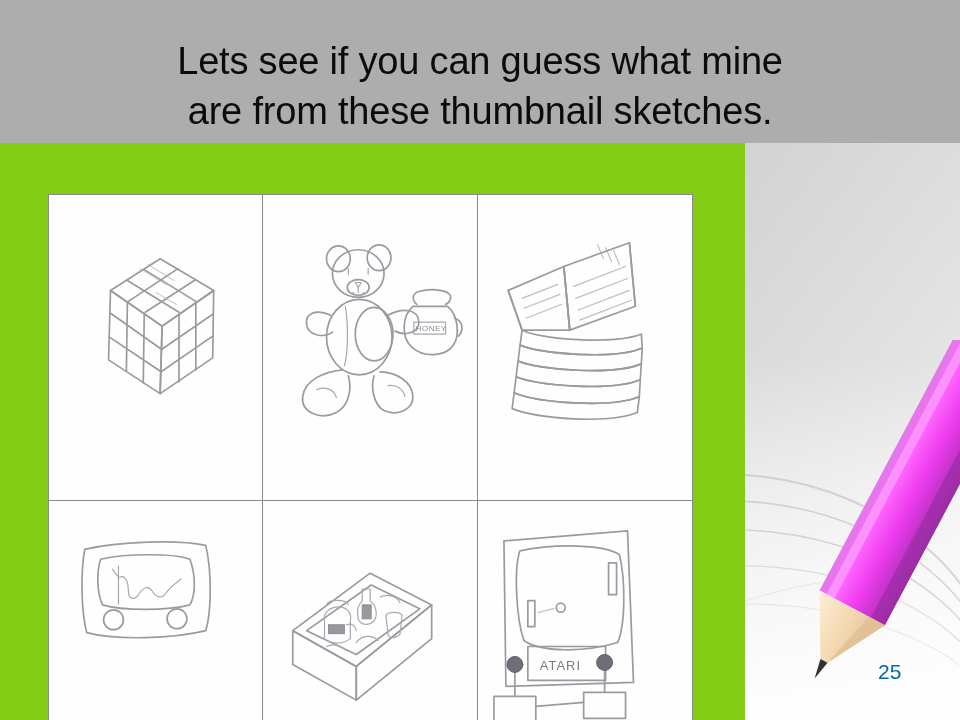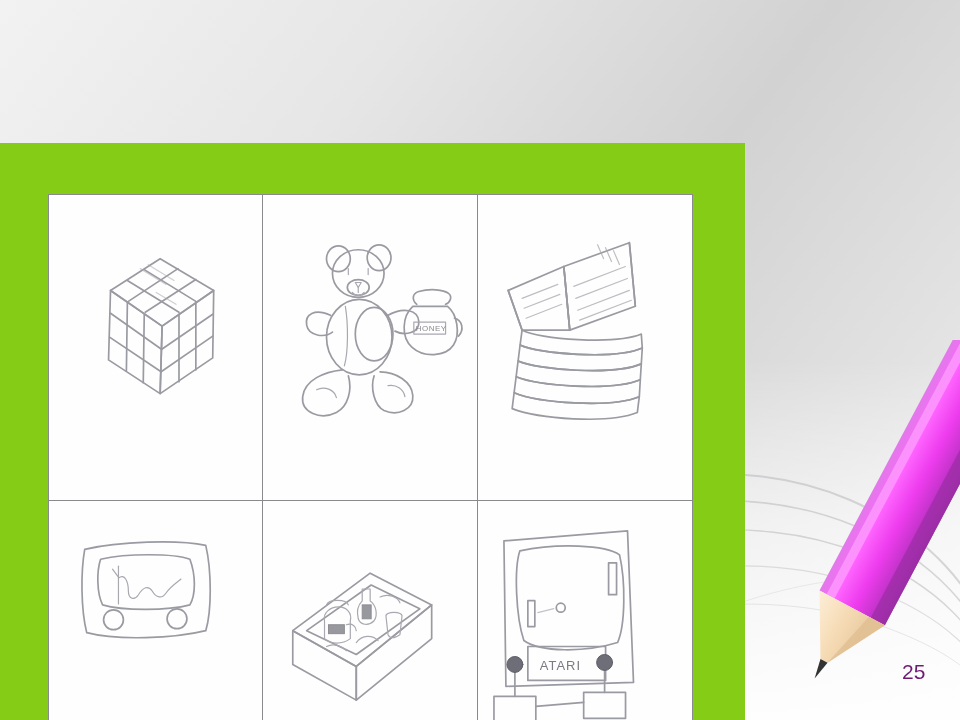--- a/index.html
+++ b/index.html
@@ -133,25 +133,25 @@
   .sketch-label-small {
     font-family: "Liberation Sans", sans-serif;
     font-size: 8px;
     fill: #8a8a92;
     letter-spacing: 0.5px;
   }
 
   
   .slide-number {
     position: absolute;
-    left: 902px;
+    left: 878px;
     top: 660px;
     font-family: "Liberation Sans", sans-serif;
     font-size: 21px;
-    color: #701a75;
+    color: #0369a1;
   }
 
   
   .pencil {
     position: absolute;
     left: 800px;
     top: 340px;
     width: 200px;
     height: 360px;
     pointer-events: none;
@@ -197,20 +197,24 @@
       <rect x="120" y="-160" width="16" height="440" fill="#9c2ea6" opacity="0.75"></rect>
       <rect x="70" y="-160" width="9" height="440" fill="#ffb3ff" opacity="0.55"></rect>
 
       <polygon points="62,280 136,280 103,340 95,340" fill="url(#penWood)"></polygon>
       <polygon points="118,280 136,280 103,340" fill="#e0bf93" opacity="0.85"></polygon>
 
       <polygon points="95,340 103,340 99,360" fill="#333333"></polygon>
     </g>
   </svg>
 
+  <div class="title-band">
+    <div class="title-text">Lets see if you can guess what mine
+are from these thumbnail sketches.</div>
+  </div>
 
   <div class="image-panel">
 
     <div class="sketch-grid">
 
       <div class="cell">
         <svg viewBox="0 0 215 307">
           <g class="pencil-stroke">
 
             <path d="M62 96 L112 64 L166 96 L114 132 Z"></path>

